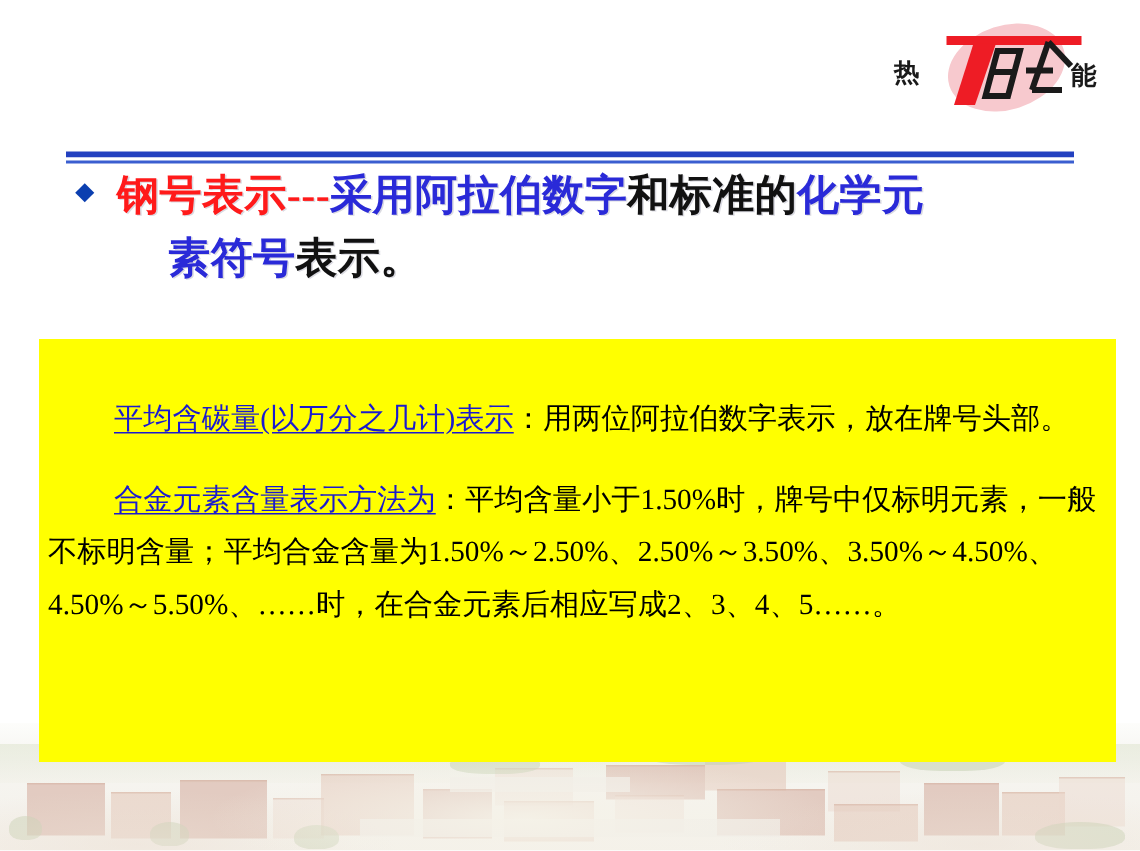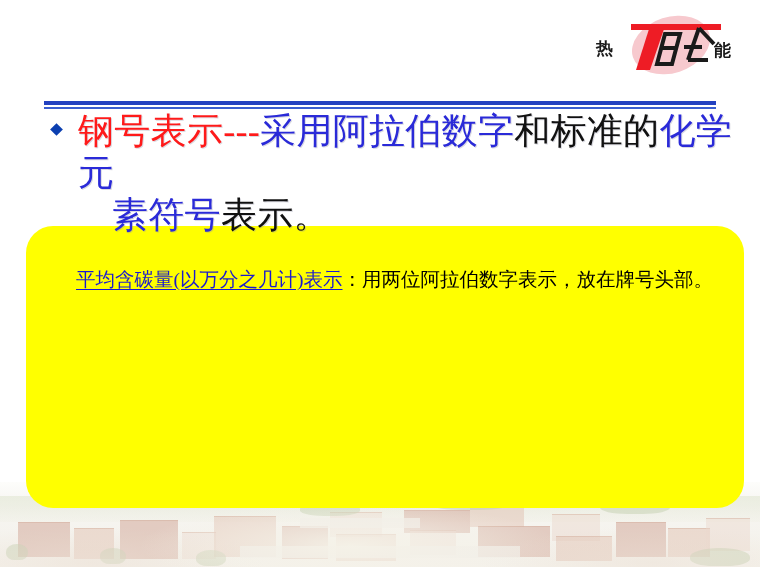--- a/index.html
+++ b/index.html
@@ -119,23 +119,23 @@
   }
   .bullet .diamond {
     display: inline-block;
     width: 9px;
     height: 9px;
     background: #0b3fb0;
     transform: rotate(45deg);
   }
   .title-text {
     flex: 1 1 auto;
-    font-size: 36px;
+    font-size: 28px;
     line-height: 42px;
-    font-weight: 400;
+    font-weight: 700;
     letter-spacing: 0.3px;
     color: #000000;
     text-shadow: 1px 1px 0 rgba(150,150,170,0.35);
   }
   .title-text .t-red { color: #ff1a1a; }
   .title-text .t-blue { color: #2a2ad8; }
   .title-text .t-black { color: #111111; }
   .title-line2 {
     padding-left: 2px;
     margin-left: 32px;
@@ -145,21 +145,20 @@
   .yellow-box {
     position: absolute;
     left: 26px;
     top: 226px;
     width: 718px;
     height: 282px;
     background: #ffff00;
     z-index: 3;
     box-sizing: border-box;
     padding: 16px 10px 10px 6px;
-    border-radius: 27px;
   }
   .body-para {
     font-size: 19.5px;
     line-height: 35px;
     color: #000000;
     text-indent: 44px;
     letter-spacing: 0px;
   }
   .body-para .lead {
     color: #1a1ad0;
@@ -251,15 +250,16 @@
       </div>
       <div class="title-text nosel">
         <div><span class="t-red">钢号表示---</span><span class="t-blue">采用阿拉伯数字</span><span class="t-black">和标准的</span><span class="t-blue">化学元</span></div>
         <div class="title-line2"><span class="t-blue">素符号</span><span class="t-black">表示。</span></div>
       </div>
     </div>
   </div>
 
   <div class="yellow-box">
     <p class="body-para"><span class="lead">平均含碳量(以万分之几计)表示</span><span>：用两位阿拉伯数字表示，放在牌号头部。</span></p>
+    <p class="body-para"><span class="lead">合金元素含量表示方法为</span><span>：平均含量小于1.50%时，牌号中仅标明元素，一般不标明含量；平均合金含量为1.50%～2.50%、2.50%～3.50%、3.50%～4.50%、4.50%～5.50%、……时，在合金元素后相应写成2、3、4、5……。</span></p>
   </div>
 
 </div>
 
 </body></html>

